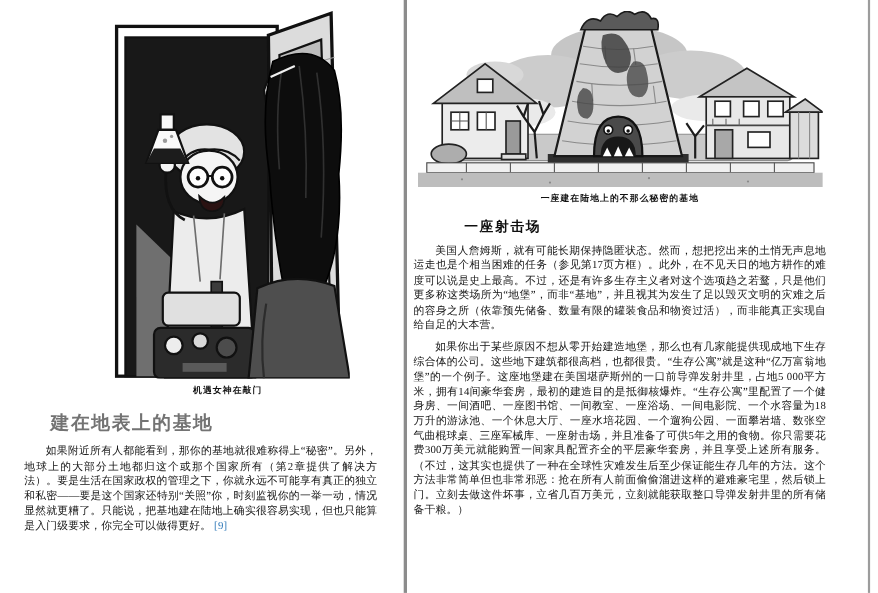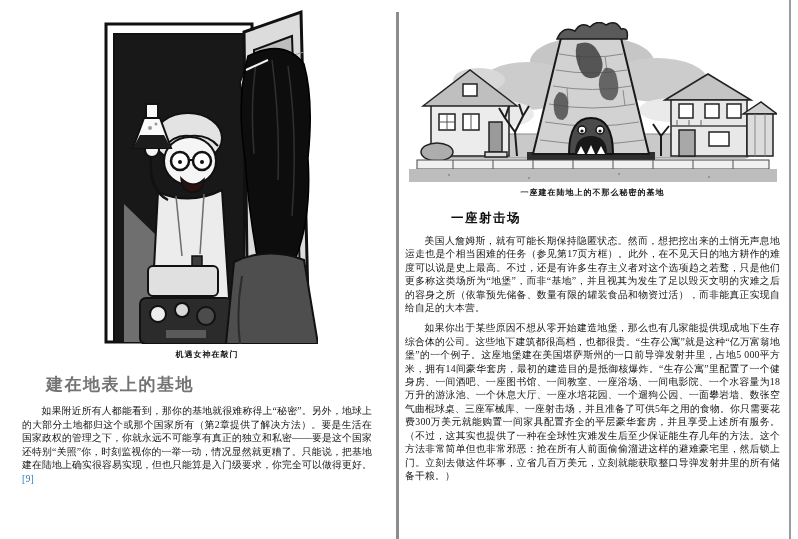--- a/index.html
+++ b/index.html
@@ -2,22 +2,22 @@
 <html><head>
 <meta charset="utf-8">
 <style>
   html,body{margin:0;padding:0;}
   body{
     width:798px;height:539px;background:#ffffff;overflow:hidden;position:relative;
     font-family:"Liberation Serif","DejaVu Serif",serif;color:#141414;
   }
   .spread{display:flex;height:539px;}
   .page{box-sizing:border-box;background:#fff;}
-  .page-left{width:396px;padding:8px 24px 16px 22px;}
-  .page-right{width:394px;border-left:3px solid #8c8c8c;padding:10px 10px 0 6px;margin-top:12px;}
+  .page-left{width:367px;padding:8px 24px 16px 22px;}
+  .page-right{width:394px;border-left:3px solid #8c8c8c;padding:10px 10px 0 6px;}
   .right-edge-line{position:absolute;top:0;left:789px;width:2px;height:539px;background:#9c9c9c;}
   figure{margin:0;}
   .fig-left{width:222px;margin:0 0 0 74px;}
   .fig-right{width:368px;margin:0 auto;}
   figcaption{
     font-size:8px;font-weight:bold;text-align:center;margin-top:5px;
     letter-spacing:1px;color:#111;
   }
   .section-heading{
     font-size:13px;font-weight:400;color:#3b3b3b;margin:15px 0 0 2px;letter-spacing:2px;

